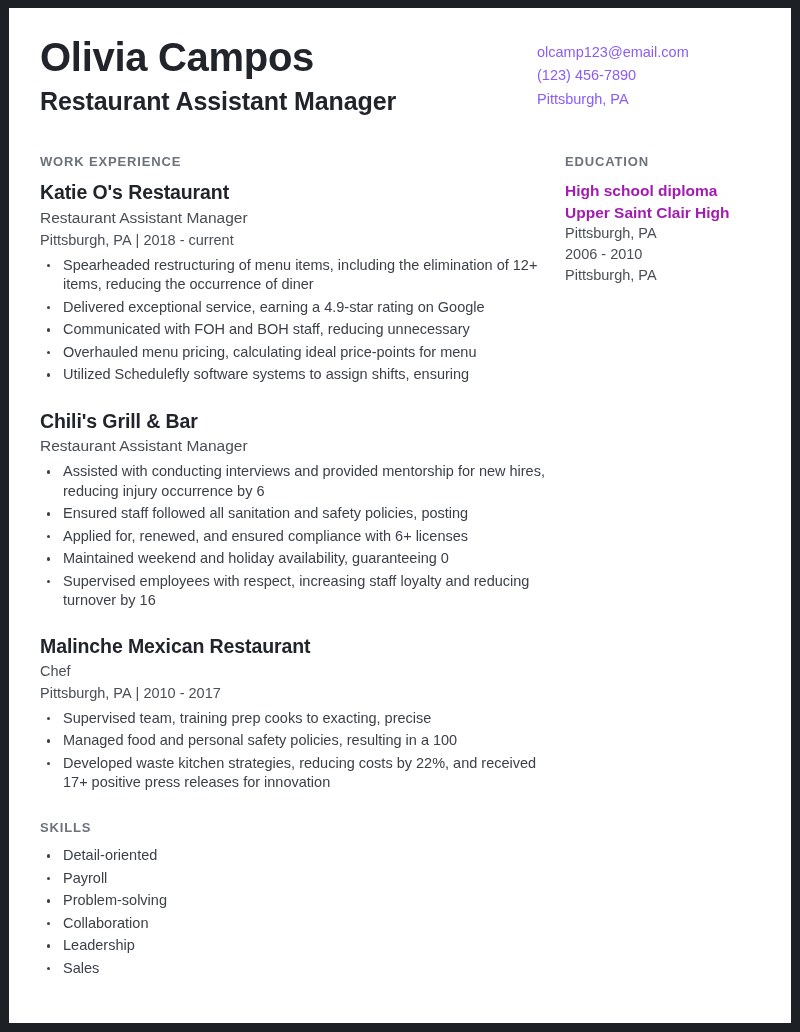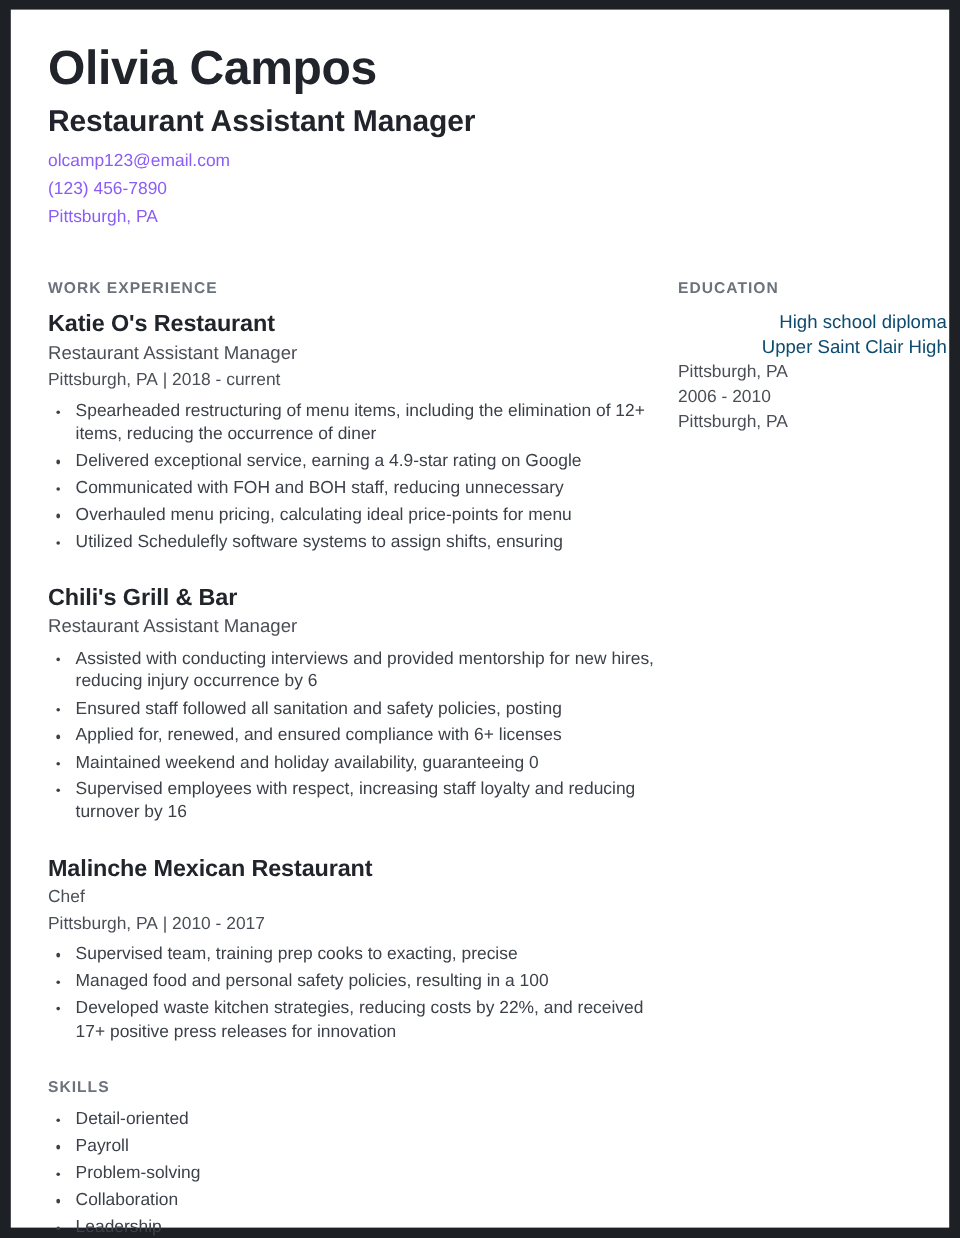--- a/index.html
+++ b/index.html
@@ -28,21 +28,20 @@
     padding: 26px 22px 20px 31px;
     display: flex;
     flex-direction: column;
   }
 
   
   .header {
     display: flex;
     align-items: flex-start;
     justify-content: space-between;
-    flex-direction: column;
   }
   .header-left { padding-top: 2px; }
   .full-name {
     font-size: 40px;
     font-weight: bold;
     color: #21252b;
     letter-spacing: -0.3px;
     line-height: 1.08;
     margin: 0;
   }
@@ -134,24 +133,23 @@
     top: 8px;
     width: 3.4px;
     height: 3.4px;
     border-radius: 50%;
     background: #3c4149;
   }
 
   
   .edu-strong {
     font-size: 15.5px;
-    font-weight: normal;
-    color: #0c4a6e;
+    font-weight: bold;
+    color: #a21caf;
     line-height: 1.38;
-    text-align: right;
   }
   .edu-line {
     font-size: 14.5px;
     color: #4a4f57;
     line-height: 1.45;
   }
 </style>
 </head>
 <body>
 
@@ -215,20 +213,21 @@
         </div>
 
         <div class="section">
           <div class="section-title">SKILLS</div>
           <ul class="bullets">
             <li>Detail-oriented</li>
             <li>Payroll</li>
             <li>Problem-solving</li>
             <li>Collaboration</li>
             <li>Leadership</li>
+            <li>Sales</li>
           </ul>
         </div>
 
       </div>
 
       <div class="col-side">
         <div class="section">
           <div class="section-title">EDUCATION</div>
           <div class="entry">
             <div class="edu-strong">High school diploma</div>

